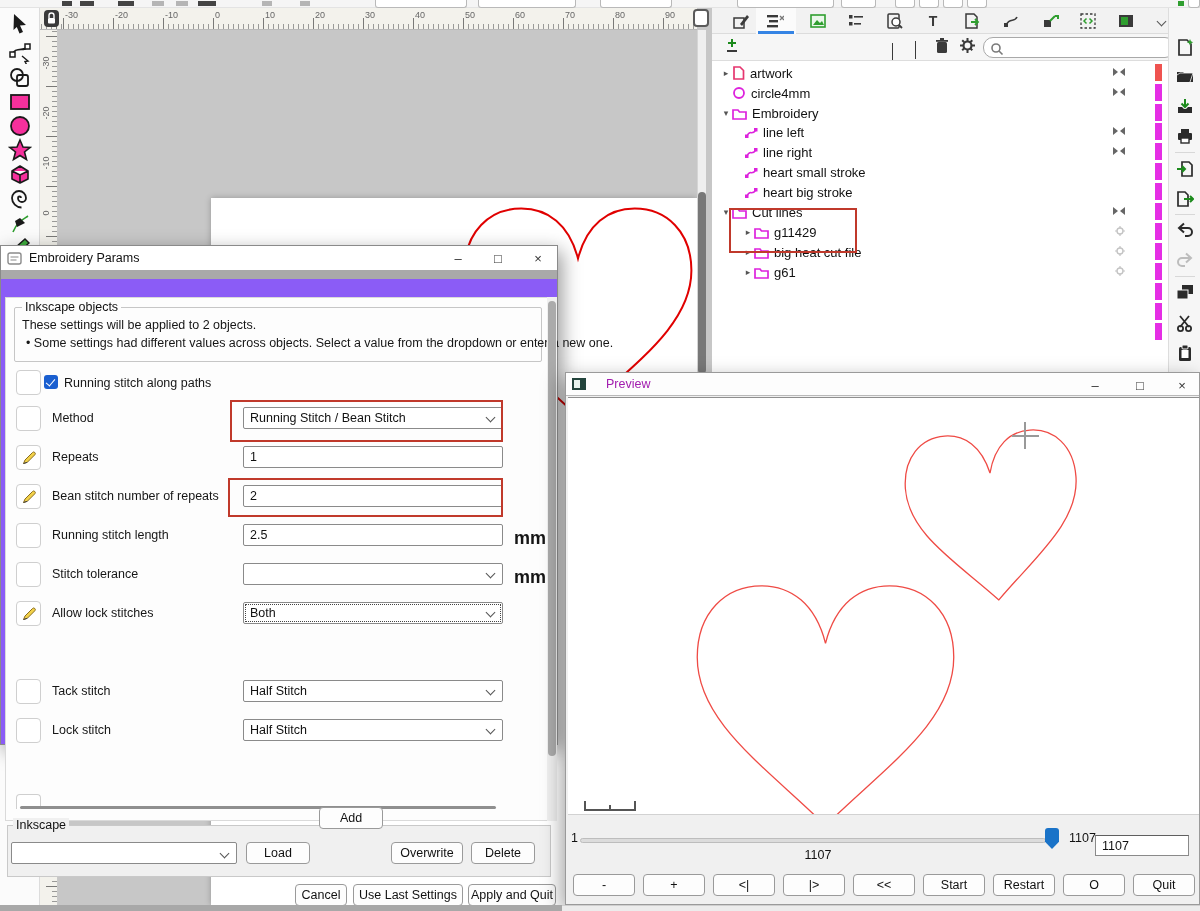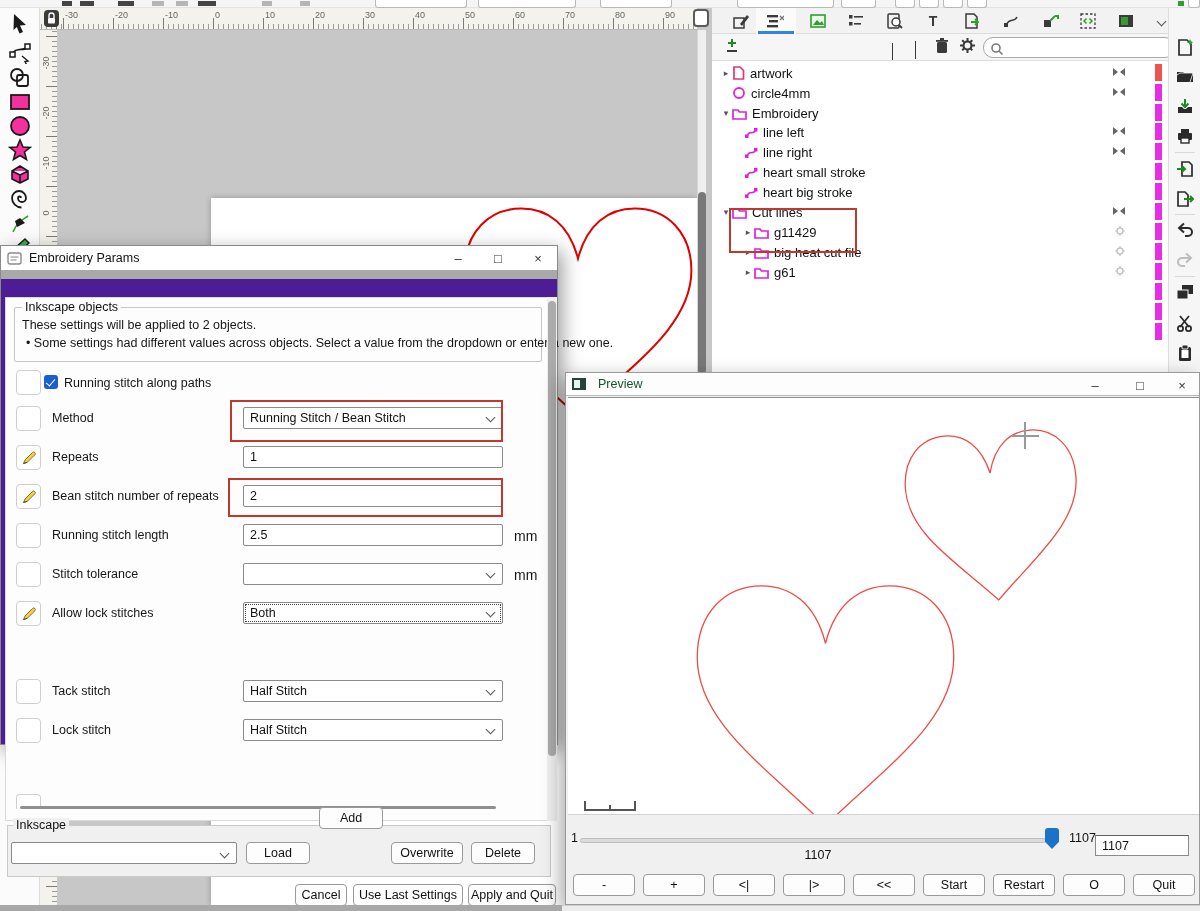--- a/index.html
+++ b/index.html
@@ -41,55 +41,55 @@
   .exp{width:12px;flex:none;font-size:9px;color:#555;text-align:center;}
   .ti{flex:none;margin-right:5px;}
   .rowicon{position:absolute;right:26px;top:3px;}
   .strip{position:absolute;left:443px;width:7px;height:17px;}
   #redbox{position:absolute;left:17px;top:147px;width:128px;height:45px;border:2px solid #c0392b;}
   
   #cmdbar{left:1168px;top:8px;width:32px;height:897px;background:#f6f6f6;border-left:1px solid #ddd;z-index:2;}
   .cico{position:absolute;left:7px;width:18px;height:18px;}
   .csep{position:absolute;left:6px;width:20px;height:1px;background:#d8d8d8;}
   
-  #dialog{left:0;top:245px;width:558px;height:500px;background:#4c1d95;border:1px solid #8a8a8a;box-shadow:4px 6px 18px rgba(0,0,0,.4);z-index:5;}
+  #dialog{left:0;top:245px;width:558px;height:500px;background:#8b5cf6;border:1px solid #8a8a8a;box-shadow:4px 6px 18px rgba(0,0,0,.4);z-index:5;}
   #dTitle{position:absolute;left:0;top:0;width:556px;height:24px;background:#fff;display:flex;align-items:center;}
   #dTitle .t{font-size:12.5px;color:#111;margin-left:7px;}
   .winbtn{position:absolute;top:0;width:38px;height:24px;display:flex;align-items:center;justify-content:center;font-size:13px;color:#333;}
   #grayband{position:absolute;left:0;top:24px;width:556px;height:9px;background:#a9a9a9;}
   #tabrow{position:absolute;left:0;top:33px;width:556px;height:18px;border-bottom:1px solid #cfcfcf;}
   #strokeTab{position:absolute;left:4px;top:0;width:58px;height:18px;background:#f7f7f7;border:1px solid #cfcfcf;border-bottom:none;font-size:12.5px;color:#111;display:flex;align-items:center;justify-content:center;}
   #dContent{position:absolute;left:4px;top:51px;width:544px;height:524px;background:#fdfdfd;border:1px solid #dadada;}
   #groupbox{position:absolute;left:8px;top:9px;width:528px;height:55px;border:1px solid #c6c6c6;border-radius:2px;}
   #groupbox legend, .legend{font-size:12.5px;color:#111;}
   .legend{position:absolute;background:#fdfdfd;padding:0 3px;}
   .infoline{position:absolute;font-size:12.5px;color:#161616;white-space:nowrap;}
   .bigbox{position:absolute;left:10px;width:25px;height:25px;background:#fff;border:1px solid #cfcfcf;border-radius:4px;}
   .bluecb{position:absolute;width:14px;height:14px;background:#1a5fd0;border-radius:3px;}
   .bluecb:after{content:"";position:absolute;left:4px;top:1.5px;width:4px;height:8px;border:solid #fff;border-width:0 1.6px 1.6px 0;transform:rotate(40deg);}
   .prow{position:absolute;left:0;width:540px;height:30px;}
   .plabel{position:absolute;left:46px;top:7px;font-size:12.5px;color:#161616;white-space:nowrap;}
   .pselect{position:absolute;left:237px;top:3px;width:260px;height:22px;background:#fff;border:1px solid #8a8a8a;border-radius:2px;font-size:12.5px;color:#111;display:flex;align-items:center;padding-left:6px;}
   .pselect .chev{position:absolute;right:8px;top:6px;}
   .pinput{position:absolute;left:237px;top:3px;width:260px;height:22px;background:#fff;border:1px solid #8a8a8a;border-radius:2px;font-size:12.5px;color:#111;padding-left:6px;}
   .chev{width:7px;height:7px;border-right:1.5px solid #555;border-bottom:1.5px solid #555;transform:rotate(45deg);}
-  .mm{position:absolute;left:508px;top:7px;font-size:14px;color:#161616;}
+  .mm{position:absolute;left:508px;top:7px;font-size:18px;color:#161616;font-weight:bold;}
   .smallcb{position:absolute;left:237px;top:6px;width:13px;height:13px;background:#fff;border:1px solid #8a8a8a;border-radius:2px;}
   .redrect{position:absolute;border:2px solid #c0392b;z-index:3;}
   .fsel{outline:1px dotted #444;outline-offset:-3px;}
   #dVScroll{position:absolute;left:546px;top:51px;width:10px;height:524px;background:#f0f0f0;}
   #dVThumb{position:absolute;left:547px;top:55px;width:8px;height:455px;background:#ababab;border-radius:4px;}
   #presetBox{position:absolute;left:6px;top:579px;width:544px;height:52px;border:1px solid #c9c9c9;background:#f0f0f0;}
   .btn{position:absolute;height:22px;background:#fdfdfd;border:1px solid #9a9a9a;border-radius:4px;font-size:12.5px;color:#111;display:flex;align-items:center;justify-content:center;}
   #presetCombo{position:absolute;left:10px;top:596px;width:226px;height:22px;background:#fff;border:1px solid #8a8a8a;border-radius:2px;}
   #presetCombo .chev{position:absolute;right:8px;top:7px;}
   
   #preview{left:565px;top:372px;width:635px;height:533px;background:#f0f0f0;border:1px solid #9a9a9a;box-shadow:-4px 6px 18px rgba(0,0,0,.35);z-index:6;}
   #pTitle{position:absolute;left:0;top:0;width:633px;height:23px;background:#fdfdfd;display:flex;align-items:center;border-bottom:1px solid #b9b9b9;}
-  #pTitle .t{font-size:12.5px;color:#14532d;margin-left:12px;}
+  #pTitle .t{font-size:12.5px;color:#a21caf;margin-left:20px;}
   #pCanvas{position:absolute;left:2px;top:24px;width:631px;height:417px;background:#fff;border-top:1px solid #8f8f8f;}
   #pBottom{position:absolute;left:2px;top:441px;width:631px;height:90px;background:#f0f0f0;border-top:1px solid #d2d2d2;}
   .slbl{position:absolute;font-size:12.5px;color:#111;}
   #slTrack{position:absolute;left:12px;top:23px;width:466px;height:5px;background:#dcdcdc;border:1px solid #bdbdbd;border-radius:3px;}
   #slHandle{position:absolute;left:477px;top:13px;width:14px;height:21px;background:#1a73c8;border-radius:3px 3px 0 0;clip-path:polygon(0 0,100% 0,100% 66%,50% 100%,0 66%);}
   #slInput{position:absolute;left:527px;top:20px;width:94px;height:21px;background:#fff;border:1px solid #8a8a8a;border-top-color:#5f5f5f;font-size:12.5px;padding-left:6px;color:#111;}
   #pbtns{position:absolute;left:5px;top:59px;width:622px;display:flex;justify-content:space-between;}
   #pbtns .btn{position:relative;width:62px;}
   .crossline{position:absolute;background:#999;}
   .scaletick{position:absolute;background:#555;}

